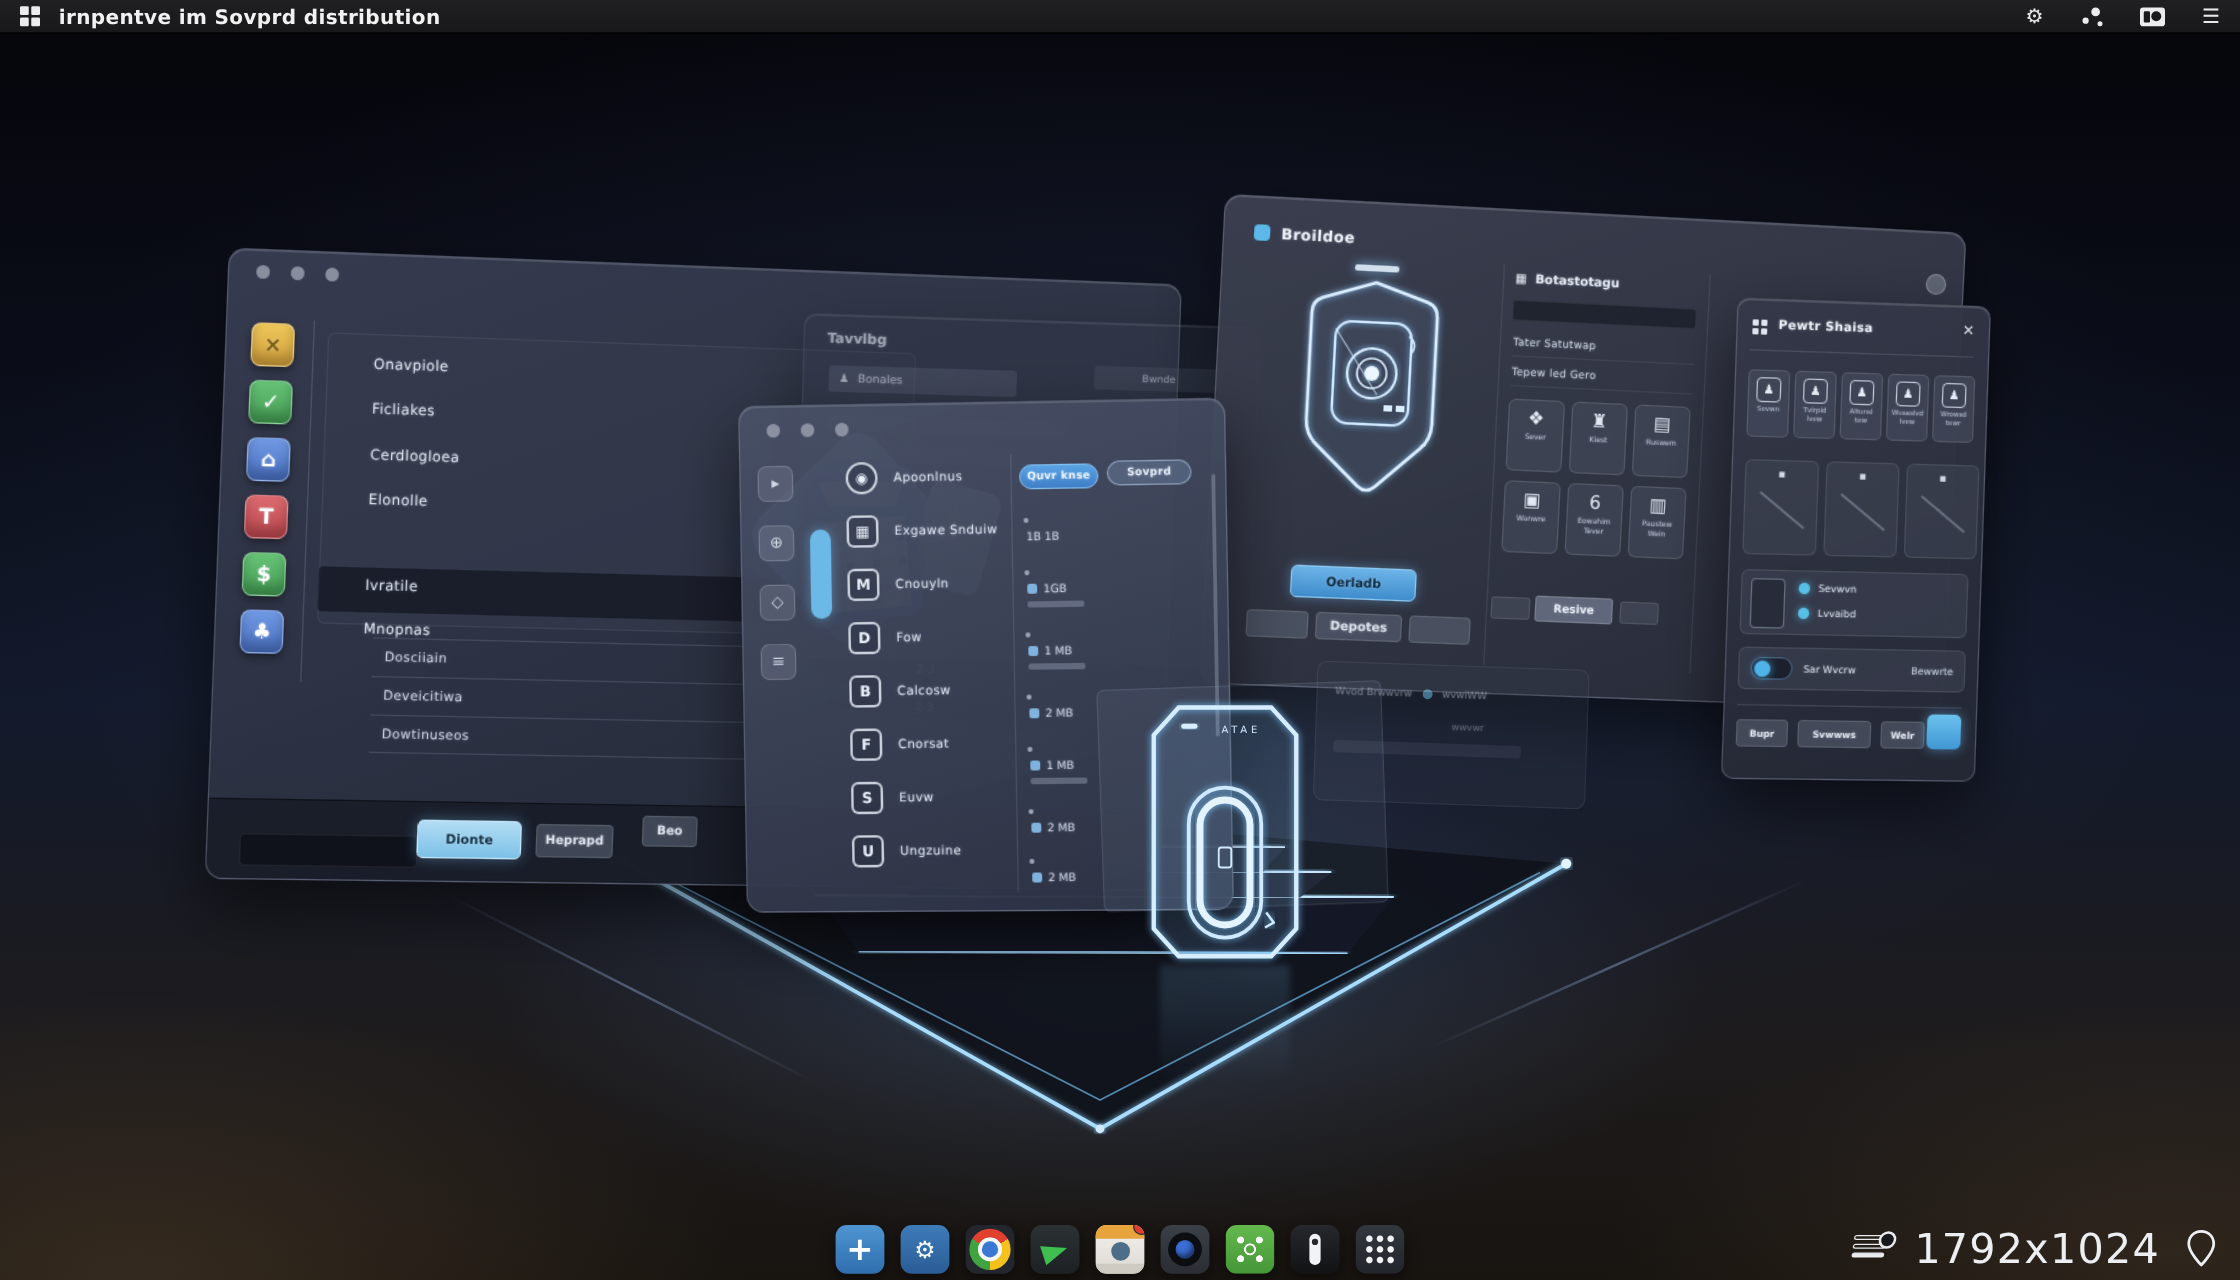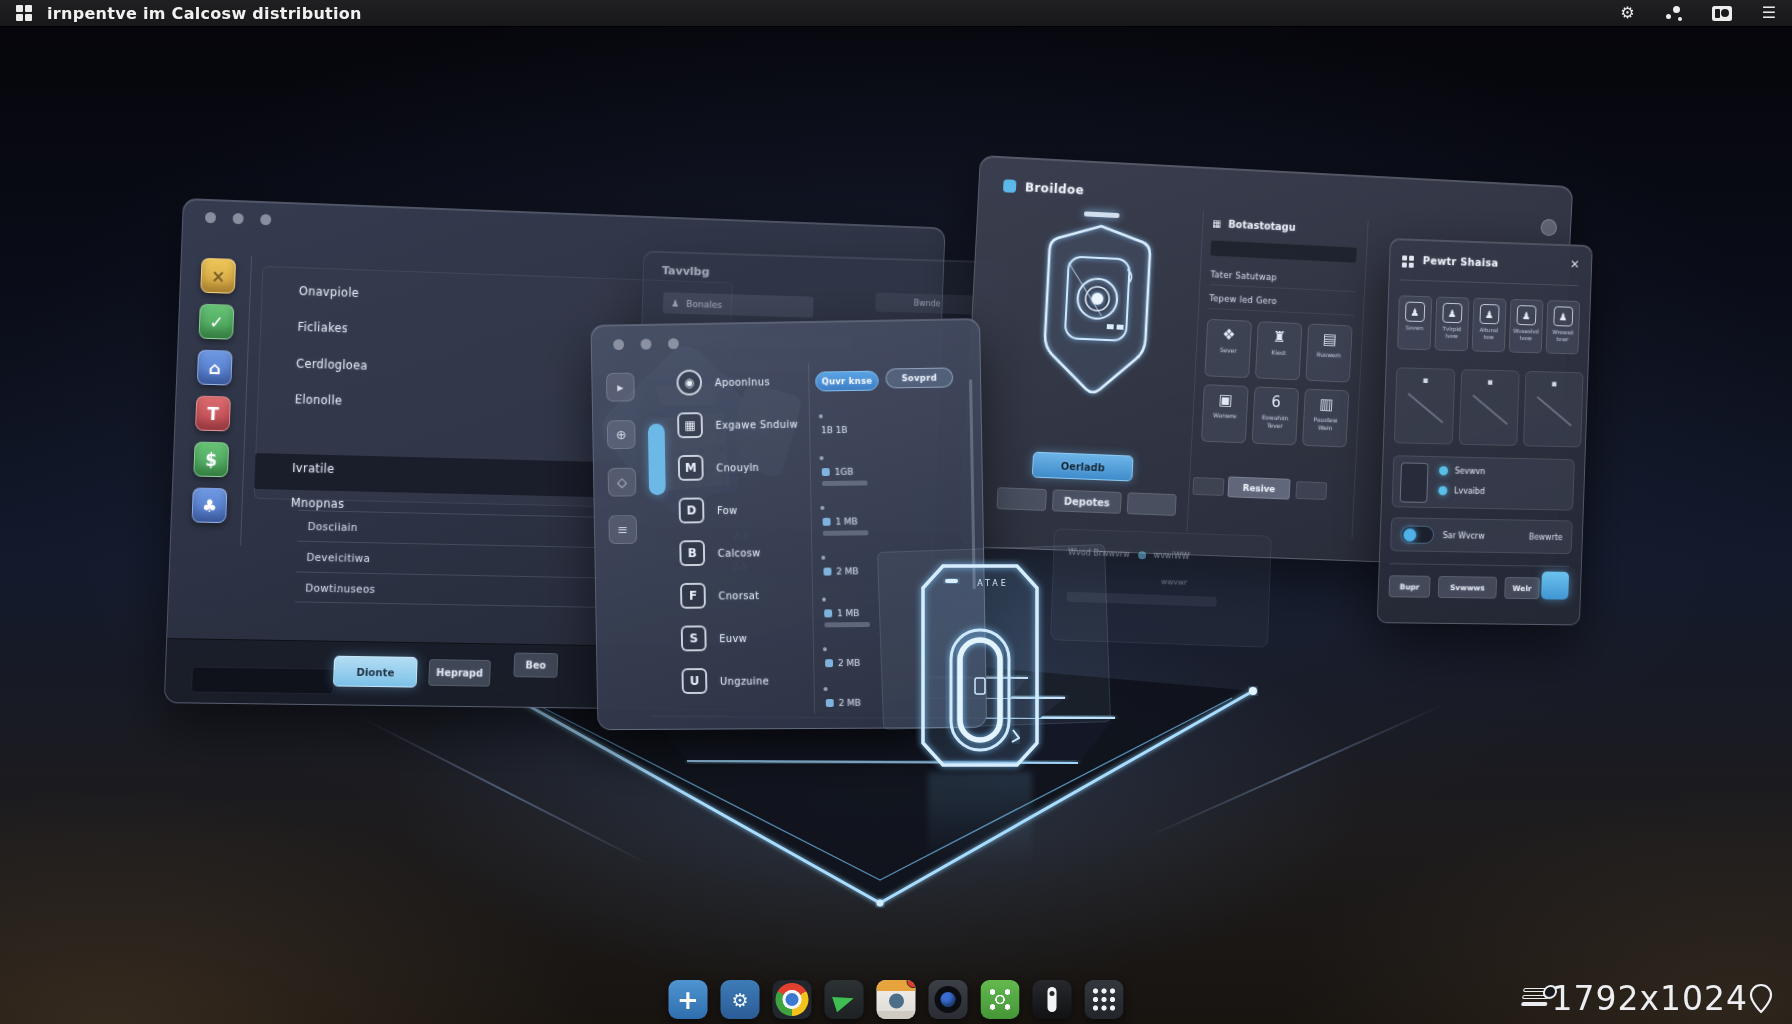--- a/index.html
+++ b/index.html
@@ -287,21 +287,21 @@
       radial-gradient(circle 2.6px at 28px 11px,#f0f2f4 2.2px,transparent 3px),
       radial-gradient(circle 2.6px at 11px 19.5px,#f0f2f4 2.2px,transparent 3px),
       radial-gradient(circle 2.6px at 19.5px 19.5px,#f0f2f4 2.2px,transparent 3px),
       radial-gradient(circle 2.6px at 28px 19.5px,#f0f2f4 2.2px,transparent 3px),
       radial-gradient(circle 2.6px at 11px 28px,#f0f2f4 2.2px,transparent 3px),
       radial-gradient(circle 2.6px at 19.5px 28px,#f0f2f4 2.2px,transparent 3px),
       radial-gradient(circle 2.6px at 28px 28px,#f0f2f4 2.2px,transparent 3px),
       linear-gradient(#33373e,#22252b); }
 
   
-  .status { position:absolute; right:18px; bottom:6px; z-index:20; display:flex; align-items:center; gap:0;margin-top:37px; }
+  .status { position:absolute; right:18px; bottom:6px; z-index:20; display:flex; align-items:center; gap:20px;margin-top:37px; }
   .st-stack { width:30px; height:24px; position:relative; transform:skewX(-8deg); }
   .st-stack span { position:absolute; left:0; width:26px; height:4px; border-radius:2px;
     border:1.5px solid #e9ebef; }
   .st-stack span:nth-child(1){ top:1px; } .st-stack span:nth-child(2){ top:8px; }
   .st-stack span:nth-child(3){ top:15px; background:#e9ebef; }
   .st-stack:after { content:""; position:absolute; right:-4px; top:-2px; width:10px; height:10px;
     border-radius:50%; border:2px solid #e9ebef; background:#17181c; }
   .st-res { color:#eceef2; font-size:33px; font-weight:400; letter-spacing:1px; }
 </style>
 </head>
@@ -624,21 +624,21 @@
     <div class="bar"></div>
   </div>
 
   <div class="topbar">
     <div class="win-logo">
         <span></span>
         <span></span>
         <span></span>
         <span></span>
       </div>
-    <div class="tb-title">irnpentve im Calcosw distribution</div>
+    <div class="tb-title">irnpentve im Sovprd distribution</div>
     <div class="tb-right">
       <div class="tb-ic">⚙</div>
       <div class="ic-nodes">
           <i></i>
           <i></i>
           <i></i>
         </div>
       <div class="ic-shot"></div>
       <div class="tb-ic">☰</div>
     </div>

